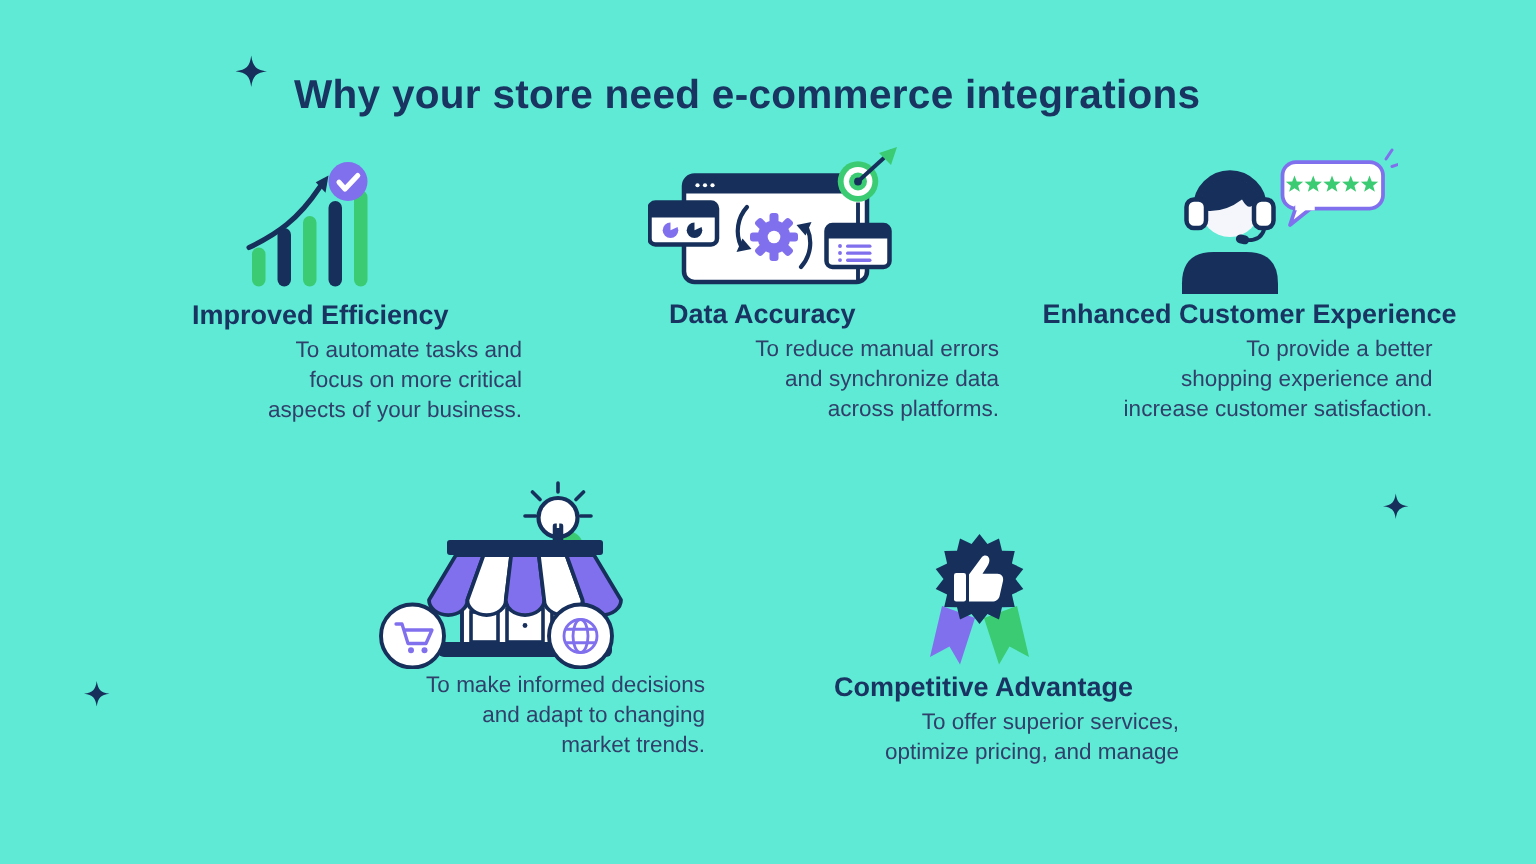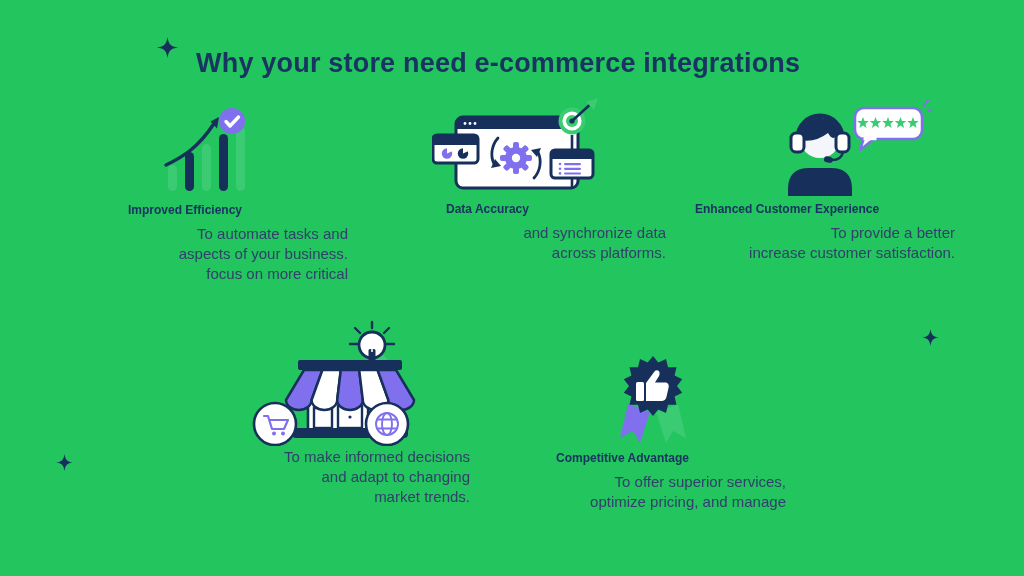--- a/index.html
+++ b/index.html
@@ -1,34 +1,34 @@
 <!DOCTYPE html>
 <html><head>
 <meta charset="utf-8">
 <style>
   html,body{margin:0;padding:0;}
   .stage{
     position:relative;width:1024px;height:576px;overflow:hidden;
-    background:#22c55e;
+    background:#5eead4;
     font-family:"Liberation Sans", sans-serif;
     color:#19345f;
   }
   .title{
     position:absolute;left:196px;top:30px;
     font-size:27px;font-weight:700;letter-spacing:.2px;color:#1a3462;
     white-space:nowrap;
   }
   .title-sparkle{position:absolute;left:157px;top:37px;width:21px;height:21px;}
   .deco-sparkle{position:absolute;width:17px;height:17px;}
   .deco-sparkle.right{left:922px;top:329px;}
   .deco-sparkle.left{left:56px;top:454px;}
   .card{position:absolute;}
   .icon-wrap{position:relative;}
   .card h3{
-    margin:0 0 3px 0;font-size:12px;line-height:22px;font-weight:700;color:#1a3462;
+    margin:0 0 3px 0;font-size:18px;line-height:22px;font-weight:700;color:#1a3462;
     white-space:nowrap;
   }
   .card p{margin:0;font-size:15px;line-height:20px;color:#31406b;}
   .card p span{display:block;white-space:nowrap;text-align:right;}
   
   #card1{left:128px;top:102px;width:220px;}
   #card1 .icon-wrap{height:97px;}
   #card1 svg.ic{margin-left:35px;}
   #card2{left:430px;top:98px;width:220px;margin-left:16px;}
   #card2 .icon-wrap{height:100px;}
@@ -63,22 +63,22 @@
         <rect x="39" y="42" width="9" height="47" rx="4.5" fill="#3bcb72"></rect>
         <rect x="56" y="32" width="9" height="57" rx="4.5" fill="#16305b"></rect>
         <rect x="73" y="25" width="9" height="64" rx="4.5" fill="#3bcb72"></rect>
         <circle cx="69" cy="19" r="13" fill="#8170ee"></circle>
         <path d="M63,19.5 l4,4.5 l8.5,-9" fill="none" stroke="#ffffff" stroke-width="3.4" stroke-linecap="round" stroke-linejoin="round"></path>
       </svg>
     </div>
     <h3>Improved Efficiency</h3>
     <p>
       <span>To automate tasks and</span>
+      <span>focus on more critical</span>
       <span>aspects of your business.</span>
-      <span>focus on more critical</span>
     </p>
   </div>
 
   <div class="card" id="card2">
     <div class="icon-wrap">
       <svg class="ic" width="170" height="96" viewBox="0 0 170 96">
 
         <rect x="24" y="19" width="122" height="71" rx="7" fill="#ffffff" stroke="#16305b" stroke-width="3"></rect>
         <path d="M24,31 v-5 a7,7 0 0 1 7,-7 h108 a7,7 0 0 1 7,7 v5 z" fill="#16305b"></path>
         <circle cx="33" cy="25.5" r="1.4" fill="#ffffff"></circle>
@@ -129,20 +129,21 @@
         <circle cx="140" cy="23" r="13.5" fill="#3bcb72"></circle>
         <circle cx="140" cy="23" r="9.6" fill="#ffffff"></circle>
         <circle cx="140" cy="23" r="6" fill="#3bcb72"></circle>
         <circle cx="140" cy="23" r="2.6" fill="#16305b"></circle>
         <line x1="140" y1="23" x2="162" y2="3" stroke="#16305b" stroke-width="2.6" stroke-linecap="round"></line>
         <polygon points="154,4 166,0 162,12" fill="#3bcb72"></polygon>
       </svg>
     </div>
     <h3>Data Accuracy</h3>
     <p>
+      <span>To reduce manual errors</span>
       <span>and synchronize data</span>
       <span>across platforms.</span>
     </p>
   </div>
 
   <div class="card" id="card3">
     <div class="icon-wrap">
       <svg class="ic" width="152" height="98" viewBox="0 0 152 98">
 
         <rect x="75" y="10" width="67" height="31" rx="9" fill="#ffffff" stroke="#8170ee" stroke-width="2.5"></rect>
@@ -163,20 +164,21 @@
         <path d="M18,40 a22,22 0 0 1 44,0" fill="none" stroke="#16305b" stroke-width="5"></path>
         <rect x="11" y="35" width="13" height="19" rx="5" fill="#ffffff" stroke="#16305b" stroke-width="3"></rect>
         <rect x="56" y="35" width="13" height="19" rx="5" fill="#ffffff" stroke="#16305b" stroke-width="3"></rect>
         <path d="M63,54 q-2,9 -13,8" fill="none" stroke="#16305b" stroke-width="2.5" stroke-linecap="round"></path>
         <rect x="44" y="58.5" width="9" height="6" rx="3" fill="#16305b" transform="rotate(12 48 61)"></rect>
       </svg>
     </div>
     <h3>Enhanced Customer Experience</h3>
     <p>
       <span>To provide a better</span>
+      <span>shopping experience and</span>
       <span>increase customer satisfaction.</span>
     </p>
   </div>
 
   <div class="card" id="card4">
     <div class="icon-wrap">
       <svg class="ic" width="178" height="130" viewBox="0 0 178 130">
 
         <circle cx="126" cy="49" r="11" fill="#3bcb72"></circle>
         <path d="M120,6 v6 M103,12 l5,5 M137,12 l-5,5 M98,28 h7 M142,28 h-7" stroke="#16305b" stroke-width="2.4" stroke-linecap="round"></path>

